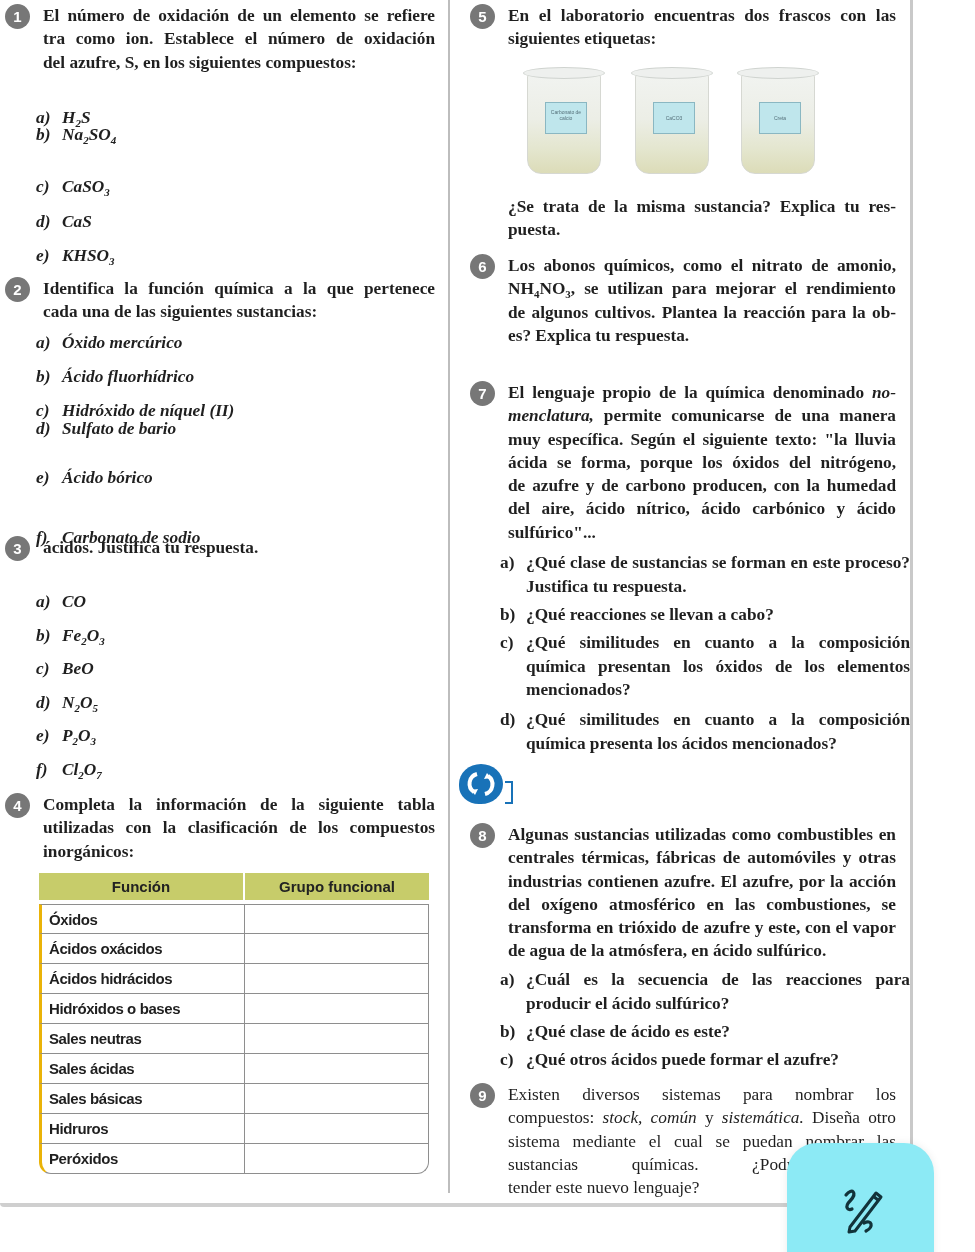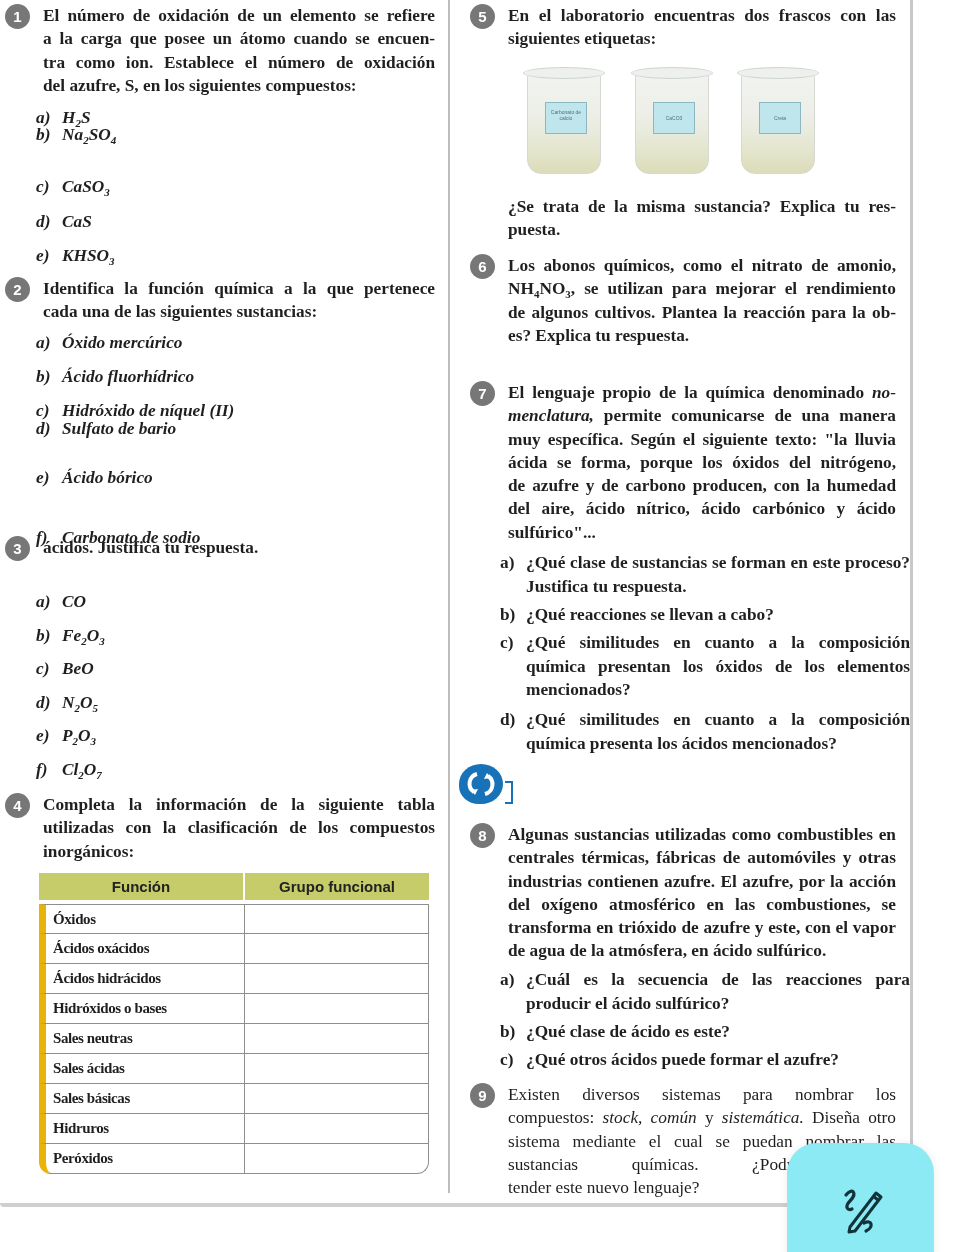--- a/index.html
+++ b/index.html
@@ -36,21 +36,21 @@
   }
   .func-table th {
     background: #c7cc6a; color: #222; font-weight: bold; height: 31px; text-align: center;
     border-bottom: 4px solid #ffffff;
   }
   .func-table th:first-child { width: 206px; border-right: 2px solid #ffffff; }
   .func-table td {
     height: 30px; font-weight: bold; letter-spacing: -0.4px; padding-left: 7px;
     border-bottom: 1px solid #8e8e8e; border-right: 1px solid #8e8e8e;
   }
-  .func-table tr td:first-child { border-left: 7px solid #eab308; font-family: Liberation Serif, serif; }
+  .func-table tr td:first-child { border-left: 3px solid #eab308; }
   .func-table tr.first td { border-top: 1px solid #8e8e8e; }
   .func-table tr.last td:first-child { border-bottom-left-radius: 12px; }
   .func-table tr.last td:last-child { border-bottom-right-radius: 12px; }
 
   .beakers { position: absolute; left: 523px; top: 64px; width: 310px; height: 116px; }
   .beaker { position: absolute; top: 0; width: 82px; height: 112px; }
   .beaker .glass {
     position: absolute; left: 4px; top: 10px; width: 74px; height: 100px;
     background: linear-gradient(180deg, #f1f3f0 0%, #eceee6 45%, #e4e6cf 75%, #dcdcb8 100%);
     border: 1px solid #d6d8d2; border-radius: 3px 3px 14px 14px;
@@ -91,21 +91,20 @@
 
 <div class="page">
   <div class="col-divider"></div>
   <div class="right-edge"></div>
   <div class="bottom-rule"></div>
 
   <div class="q" style="left:5px; top:4px; width:430px;">
     <span class="badge">1</span>
     <div class="body" style="width:392px;">
       <p style="text-align-last:justify">El número de oxidación de un elemento se refiere</p>
-      <p style="text-align-last:justify">a la carga que posee un átomo cuando se encuen-</p>
       <p style="text-align-last:justify">tra como ion. Establece el número de oxidación</p>
       <p class="last">del azufre, S, en los siguientes compuestos:</p>
     </div>
   </div>
   <div id="q1-opts">
       <div class="opt" style="top:107px"><span class="letter">a)</span><span><span>H</span><sub>2</sub><span>S</span></span></div>
       <div class="opt" style="top:124px"><span class="letter">b)</span><span><span>Na</span><sub>2</sub><span>SO</span><sub>4</sub></span></div>
       <div class="opt" style="top:176px"><span class="letter">c)</span><span><span>CaSO</span><sub>3</sub></span></div>
       <div class="opt" style="top:210.5px"><span class="letter">d)</span><span><span>CaS</span></span></div>
       <div class="opt" style="top:245px"><span class="letter">e)</span><span><span>KHSO</span><sub>3</sub></span></div>

